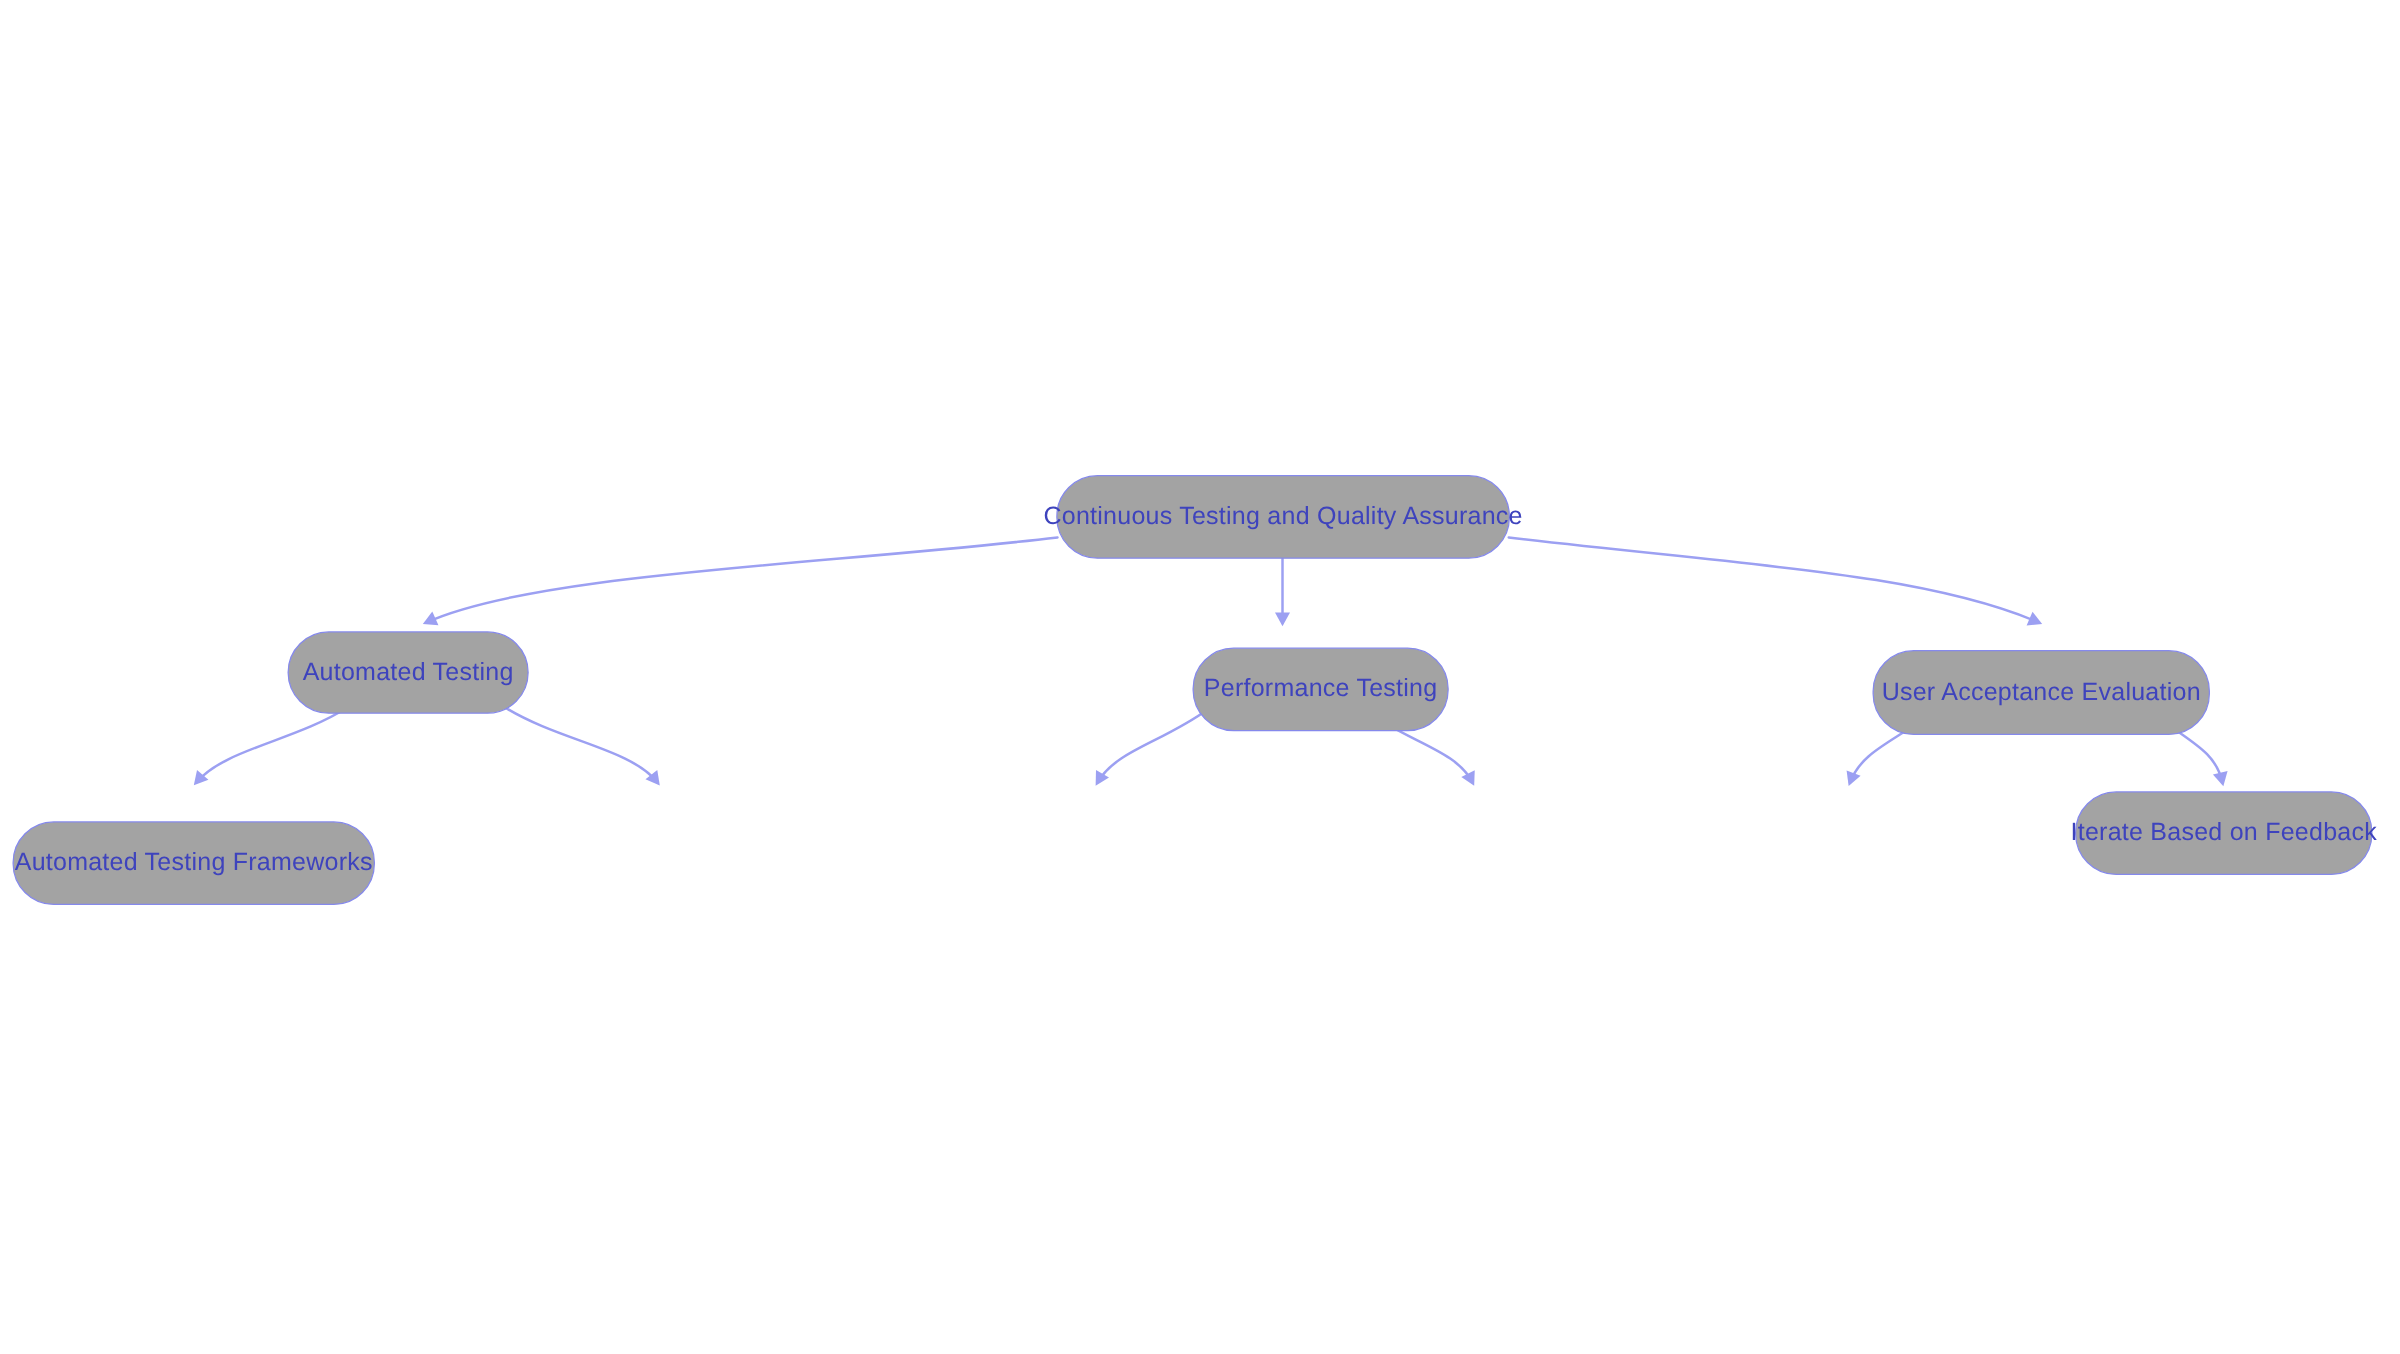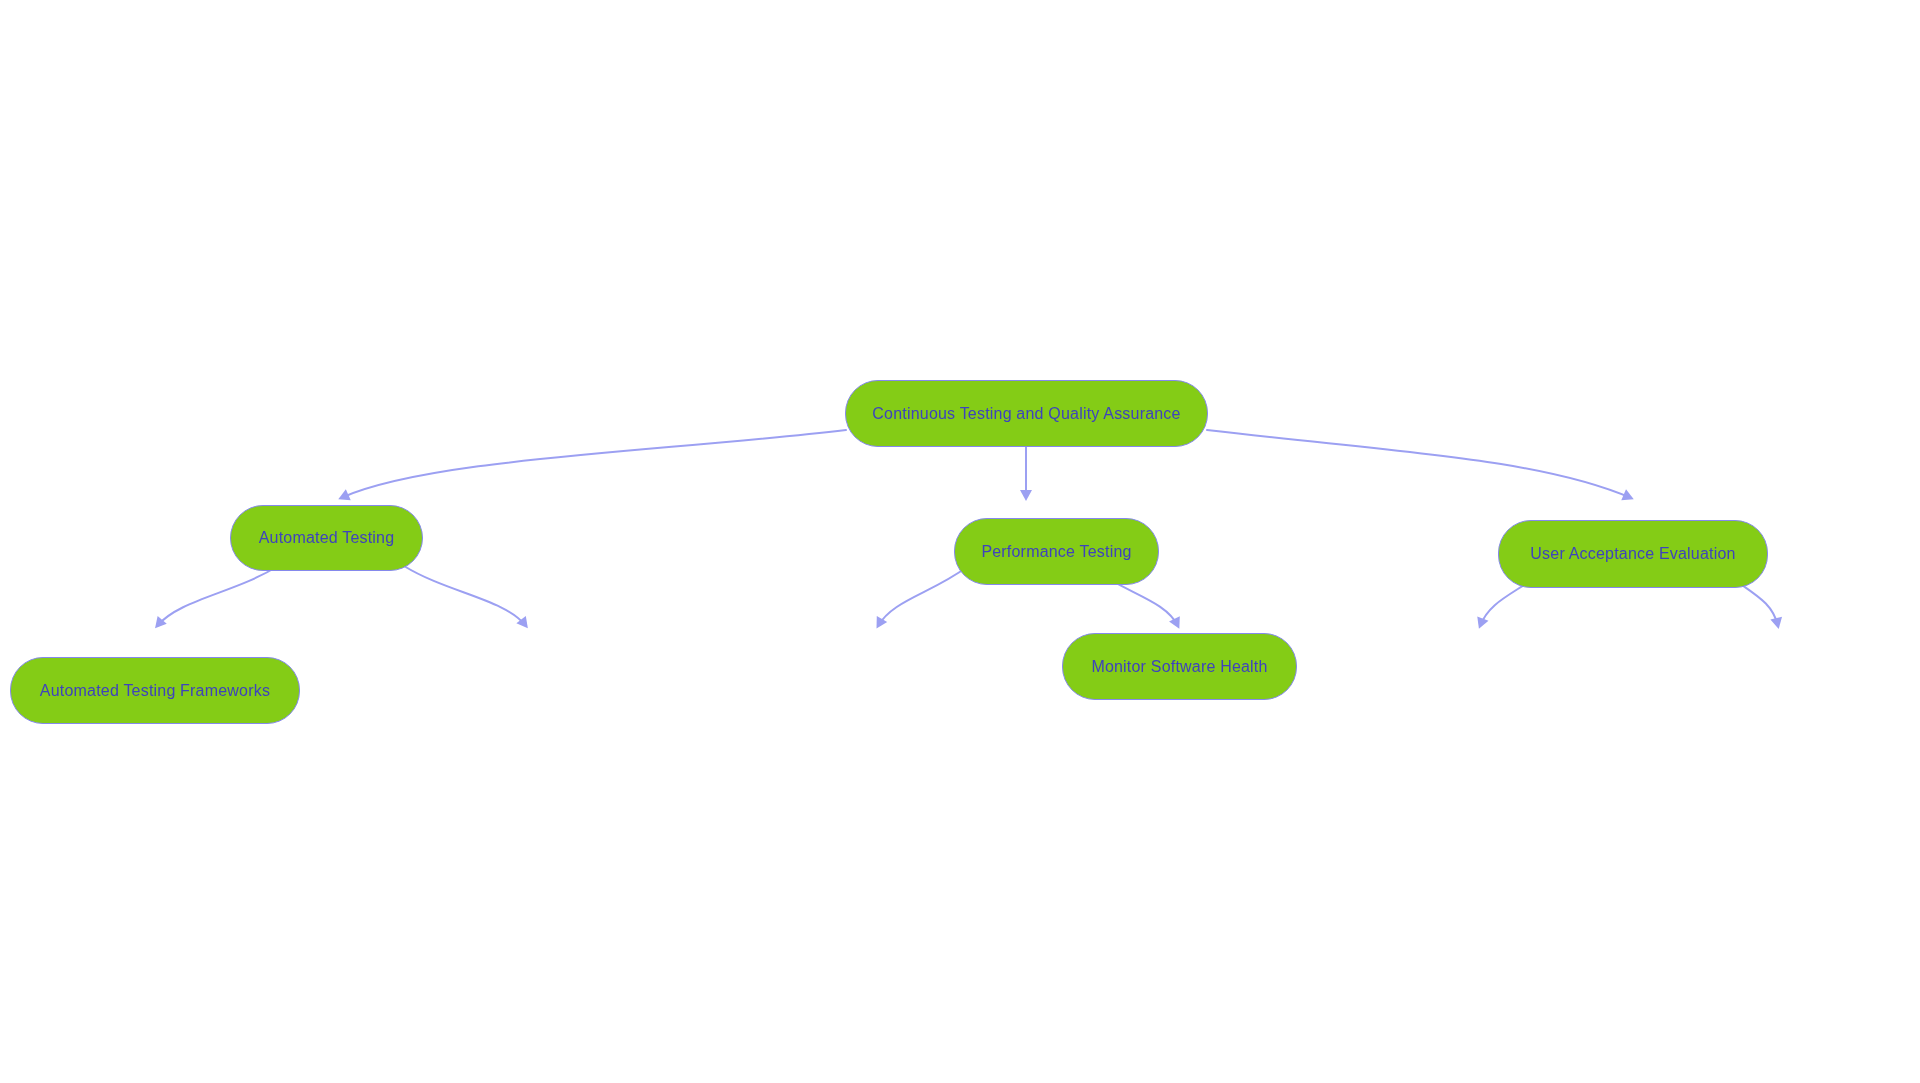--- a/index.html
+++ b/index.html
@@ -20,25 +20,25 @@
   svg.edges {
     position: absolute;
     left: 0;
     top: 0;
     width: 1920px;
     height: 1083px;
   }
   .node {
     position: absolute;
     box-sizing: border-box;
-    background: #84cc16;
+    background: #a3a3a3;
     border: 1.5px solid #8589ec;
     border-radius: 33px;
     color: #3e43bd;
-    font-size: 16px;
+    font-size: 20px;
     letter-spacing: 0.2px;
     display: flex;
     align-items: center;
     justify-content: center;
     text-align: left;
     white-space: nowrap;
   }
   
   #n-root        { left: 845px;  top: 380px; width: 363px; height: 67px; }
   #n-auto        { left: 230px;  top: 505px; width: 193px; height: 66px; }
@@ -85,17 +85,17 @@
   <div class="node" id="n-auto">Automated Testing</div>
 
   <div class="node" id="n-perf">Performance Testing</div>
 
   <div class="node" id="n-uae">User Acceptance Evaluation</div>
 
   <div class="node" id="n-frameworks">Automated Testing Frameworks</div>
 
 
 
-  <div class="node" id="n-monitor">Monitor Software Health</div>
 
 
+  <div class="node" id="n-iterate">Iterate Based on Feedback</div>
 
 </div>
 
 </body></html>

